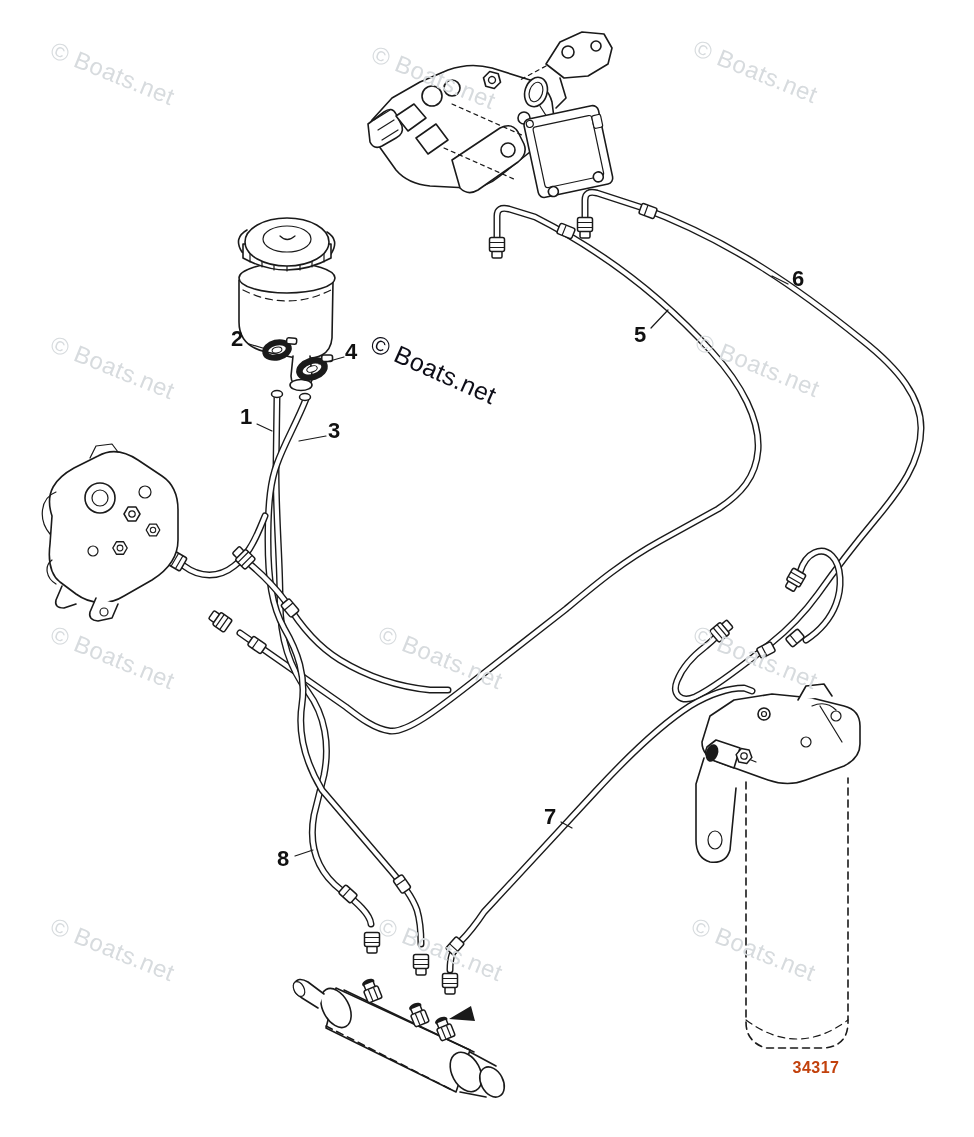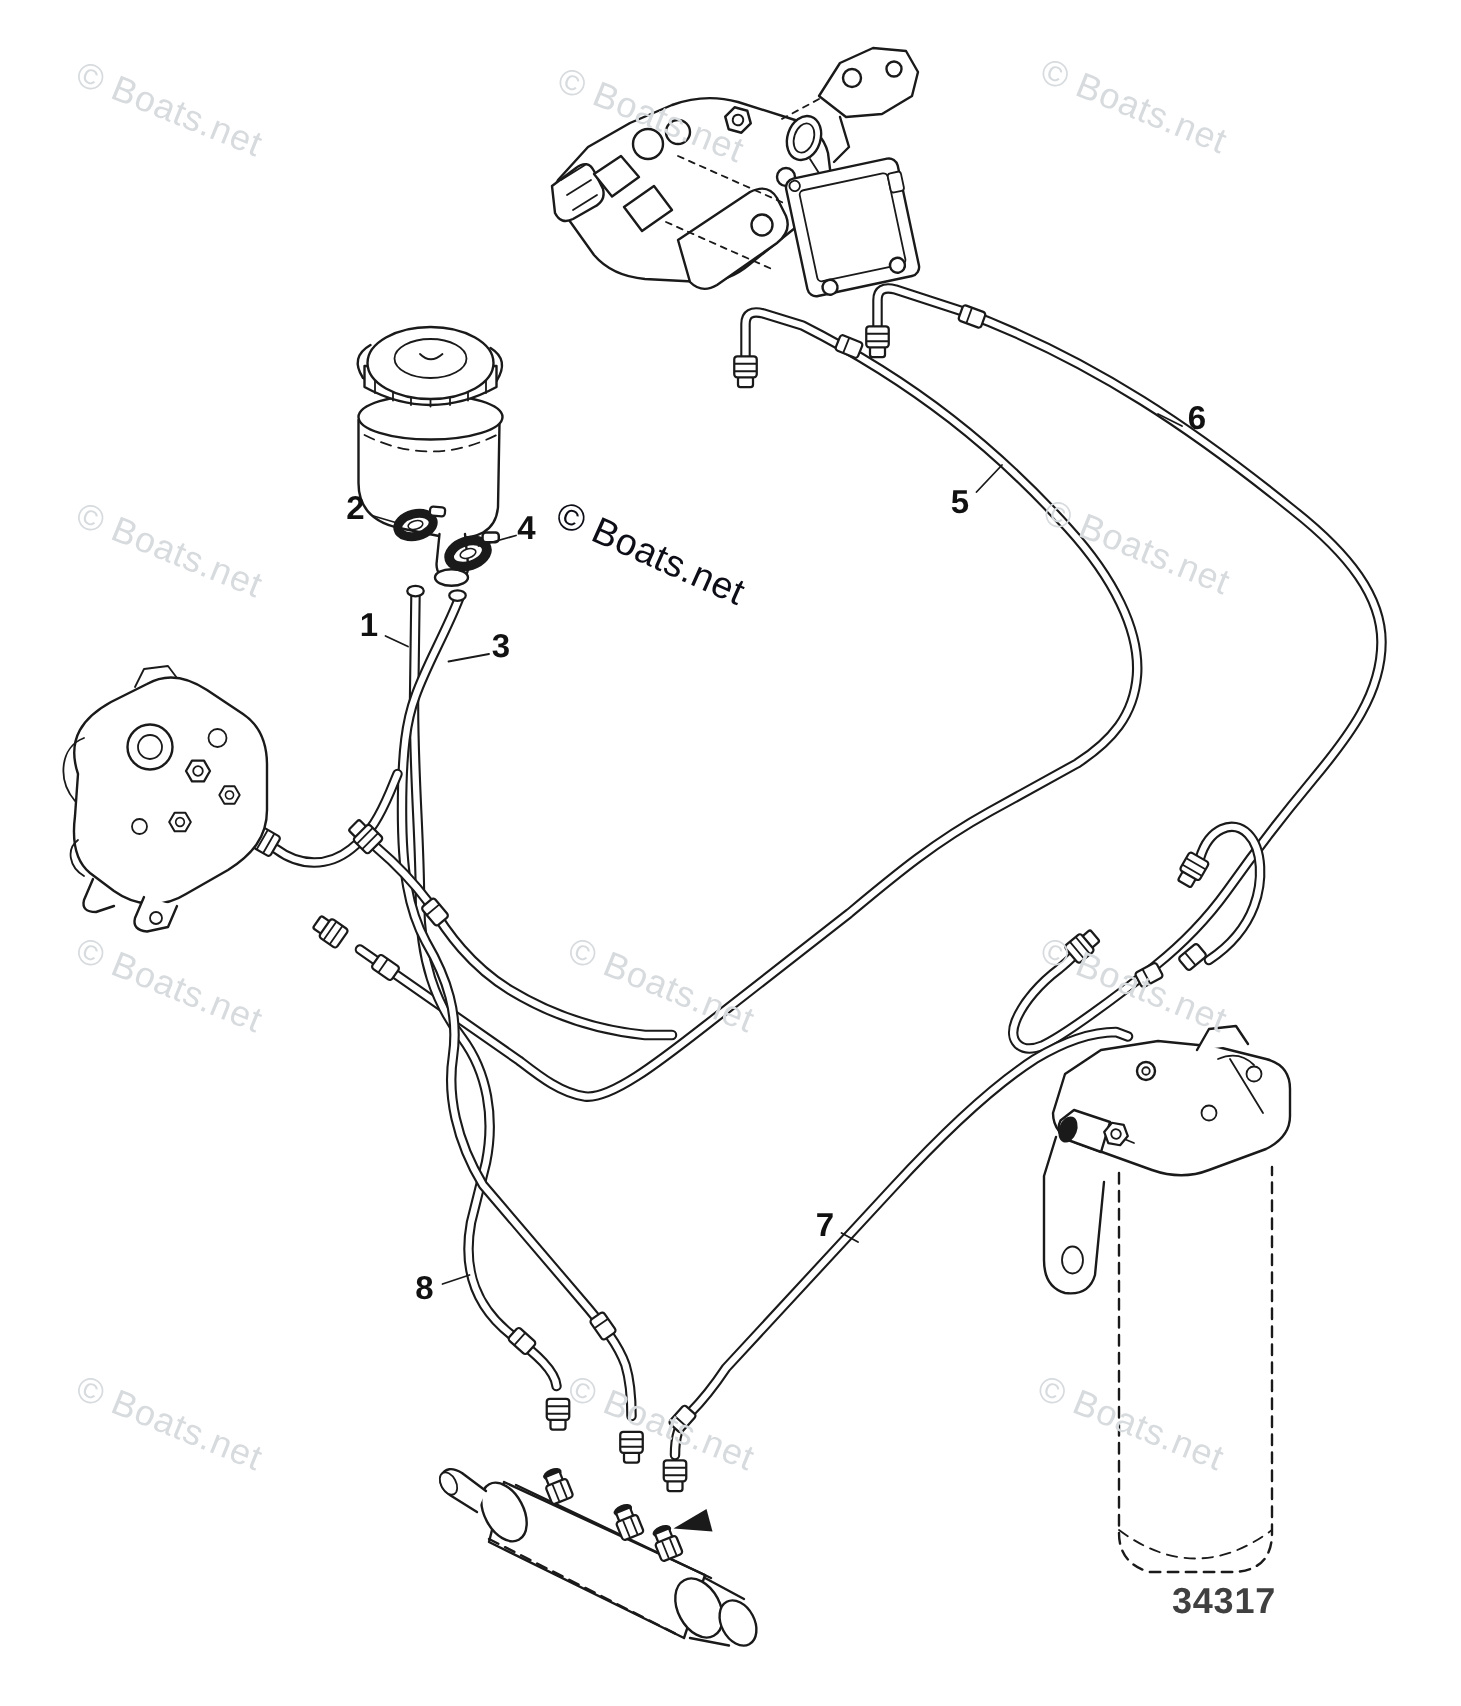--- a/index.html
+++ b/index.html
@@ -24,21 +24,21 @@
   }
   .copyright{
     position:absolute;white-space:nowrap;color:#0d0d17;font-size:25px;font-weight:500;
     letter-spacing:.3px;transform:rotate(var(--ccrot,24deg));transform-origin:0 0;
   }
   .callout{
     position:absolute;color:#111;font-size:22px;font-weight:bold;
     transform:translate(-50%,-50%);line-height:1;
   }
   .partnum{
-    position:absolute;color:#404040;font-size:24px;font-weight:bold;
+    position:absolute;color:#c2410c;font-size:16px;font-weight:bold;
     transform:translate(-50%,-50%);letter-spacing:.5px;
   }
 </style>
 </head>
 <body>
 
 <div class="stage" style="--ink: #1a1a1a; --wm: #d7dbde; --bg: #ffffff; --wmrot: 22deg; --ccrot: 24deg;">
 
   <svg width="974" height="1137" viewBox="0 0 974 1137">
     <defs>

